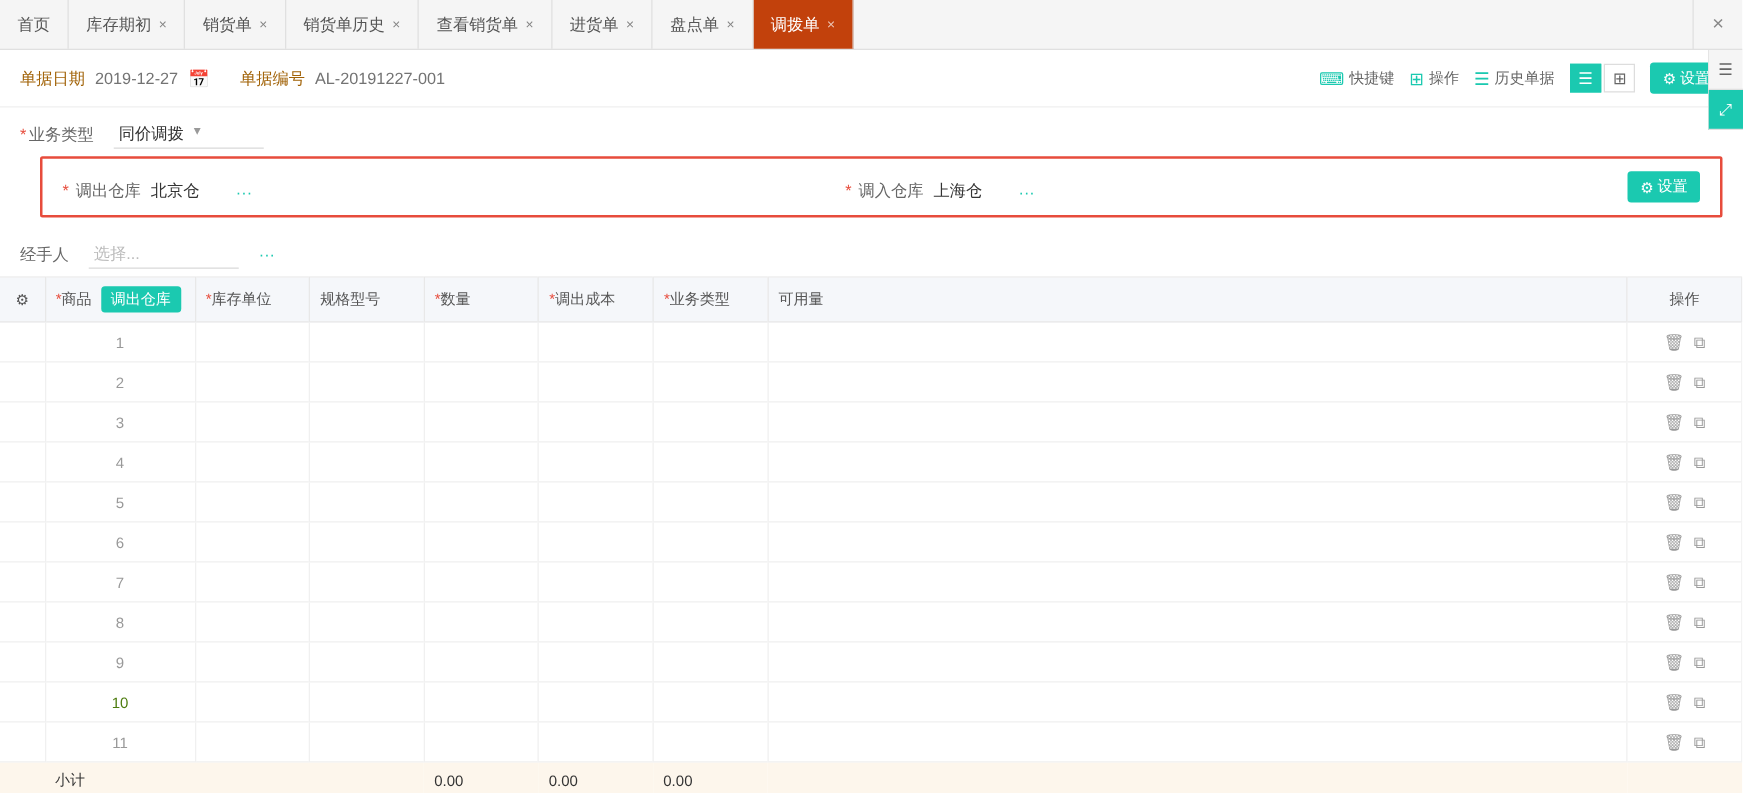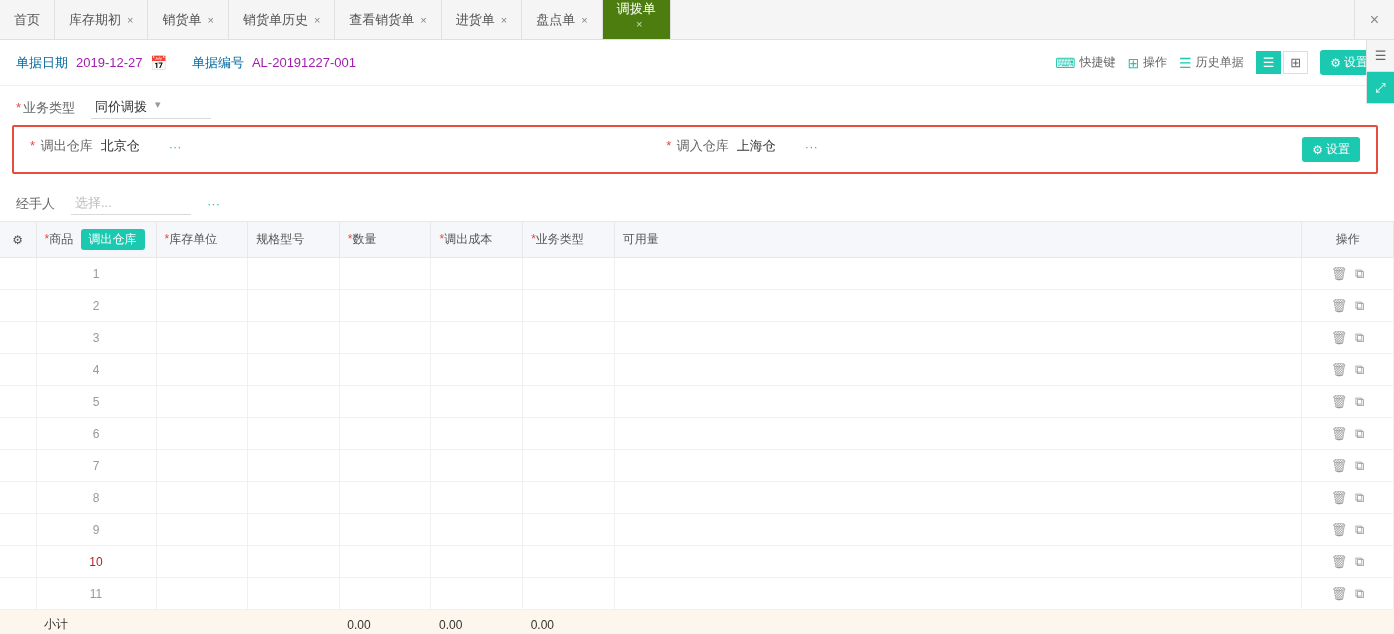--- a/index.html
+++ b/index.html
@@ -21,23 +21,22 @@
       padding: 0 14px;
       font-size: 13px;
       color: #555;
       border-right: 1px solid #e0e0e0;
       cursor: pointer;
       white-space: nowrap;
       position: relative;
     }
     .tab-item:first-child { border-left: none; }
     .tab-item.active {
-      background: #4d7c0f;
+      background: #c2410c;
       color: #fff;
-      flex-direction: column;
     }
     .tab-item .tab-close {
       margin-left: 6px;
       font-size: 11px;
       cursor: pointer;
       opacity: 0.7;
     }
     .tab-item.active .tab-close { color: #fff; }
     .tab-item.home { font-weight: 500; }
     .window-close {
@@ -60,22 +59,22 @@
       padding: 10px 16px;
       border-bottom: 1px solid #f0f0f0;
       gap: 24px;
     }
     .form-header .field-group {
       display: flex;
       align-items: center;
       gap: 8px;
       font-size: 13px;
     }
-    .form-header .label { color: #0369a1; }
-    .form-header .value { color: #a21caf; }
+    .form-header .label { color: #a16207; }
+    .form-header .value { color: #737373; }
     .form-header .date-icon {
       color: #1bc9b0;
       cursor: pointer;
       font-size: 14px;
     }
     .header-actions {
       margin-left: auto;
       display: flex;
       align-items: center;
       gap: 12px;
@@ -135,23 +134,23 @@
     }
     .select-arrow { color: #999; font-size: 11px; }
     .more-btn { color: #1bc9b0; cursor: pointer; font-size: 13px; }
     .placeholder-text { color: #bbb; }
 
     
     .highlighted-section {
       border: 2px solid #e74c3c;
       border-radius: 2px;
       padding: 10px 16px;
-      margin: 0 16px 8px 12px;
-      display: flex;
-      align-items: flex-start;
+      margin: 0 16px 8px 32px;
+      display: flex;
+      align-items: flex-end;
       gap: 40px;
     }
     .warehouse-field {
       display: flex;
       align-items: center;
       gap: 8px;
       flex: 1;
     }
     .warehouse-name {
       color: #333;
@@ -538,21 +537,21 @@
     <td style="min-width:80px;"></td>
     <td style="min-width:80px;"></td>
     <td style="min-width:600px;"></td>
     <td class="col-ops">
       <span class="op-icon">🗑</span>
       <span class="op-icon">⧉</span>
     </td>
   </tr>
         <tr>
     <td class="gear-cell"></td>
-    <td style="text-align:center; color:#b91c1c; width:30px;">10</td>
+    <td style="text-align:center; color:#4d7c0f; width:30px;">10</td>
     <td style="min-width:80px;"></td>
     <td style="min-width:80px;"></td>
     <td style="min-width:80px;"></td>
     <td style="min-width:80px;"></td>
     <td style="min-width:80px;"></td>
     <td style="min-width:600px;"></td>
     <td class="col-ops">
       <span class="op-icon">🗑</span>
       <span class="op-icon">⧉</span>
     </td>

